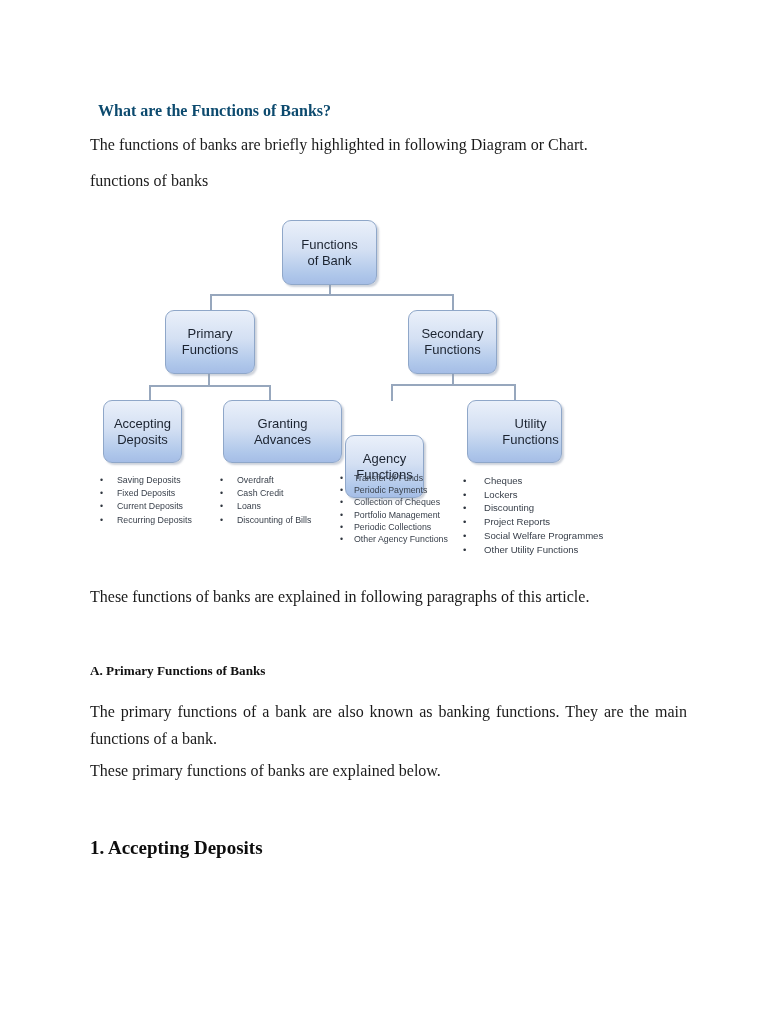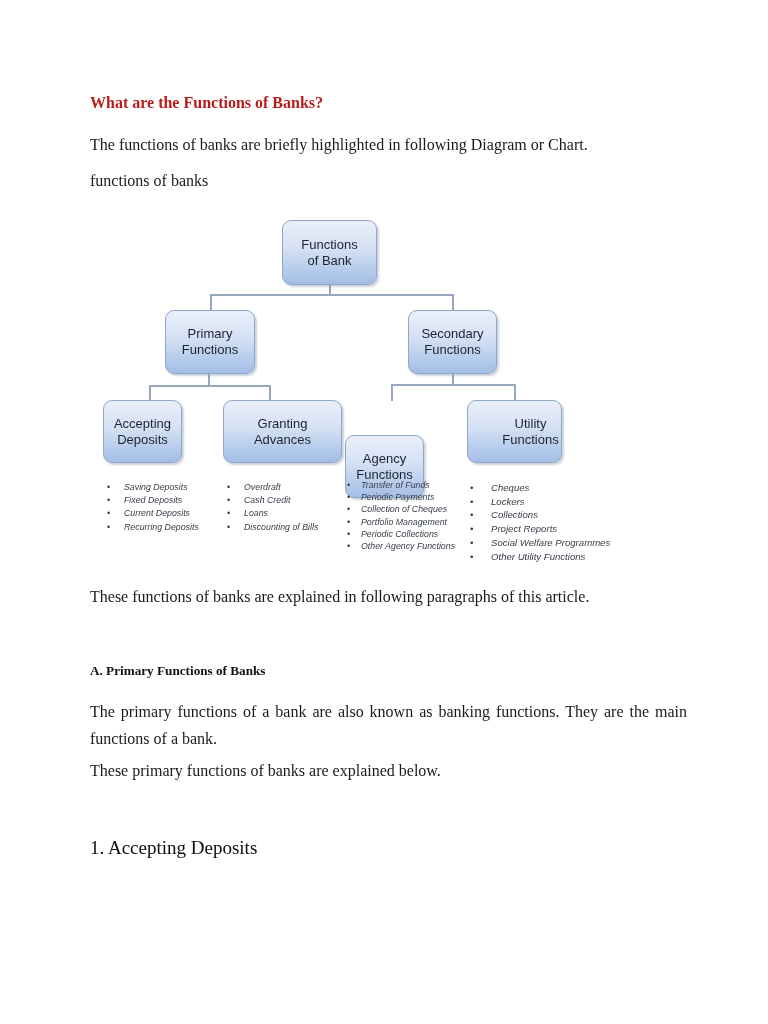--- a/index.html
+++ b/index.html
@@ -2,41 +2,41 @@
 <html><head>
 <meta charset="utf-8">
 <style>
   html,body{margin:0;padding:0;background:#ffffff;}
   .page{
     position:relative;width:768px;height:1024px;background:#ffffff;overflow:hidden;
     font-family:"Liberation Serif",serif;color:#1a1a1a;
   }
   
   .doc-title{
-    position:absolute;left:90px;top:93px;margin:0;
-    font-size:16px;font-weight:bold;line-height:20px;color:#b91c1c;
+    position:absolute;left:90px;top:93px;margin:8px;
+    font-size:16px;font-weight:bold;line-height:20px;color:#0c4a6e;
   }
   .body-p{
     position:absolute;left:90px;margin:0;
     font-size:16px;line-height:17px;color:#1a1a1a;
   }
   .p-intro{top:136px;}
   .p-caption{top:172px;}
   .p-after{top:588px;}
   .h-section-a{
     position:absolute;left:90px;top:662px;margin:0;
     font-size:13.2px;font-weight:bold;line-height:17px;color:#111;
   }
   .p-justified{
     top:699px;width:597px;text-align:justify;line-height:26.5px;
   }
   .p-note{top:762px;}
   .h-section-1{
     position:absolute;left:90px;top:835px;margin:0;
-    font-size:19px;font-weight:normal;line-height:26px;color:#0d0d0d;
+    font-size:19px;font-weight:bold;line-height:26px;color:#0d0d0d;
   }
   
   .node{
     position:absolute;box-sizing:border-box;
     background:linear-gradient(180deg,#eaf0fa 0%,#d4e0f3 45%,#afc7ea 85%,#a5bde6 100%);
     border:1.4px solid #8fa7c9;border-radius:9px;
     box-shadow:2px 2px 2px rgba(145,155,175,.45);
     display:flex;align-items:center;justify-content:center;
     text-align:center;white-space:pre-line;
     font-family:"Liberation Sans",sans-serif;
@@ -58,22 +58,22 @@
   .l-stub2{left:208px;top:373px;width:2px;height:14px;}
   .l-h2   {left:149px;top:385px;width:122px;height:2px;}
   .l-v2a  {left:149px;top:385px;width:2px;height:16px;}
   .l-v2b  {left:269px;top:385px;width:2px;height:16px;}
   .l-stub3{left:452px;top:373px;width:2px;height:13px;}
   .l-h3   {left:391px;top:384px;width:125px;height:2px;}
   .l-v3a  {left:391px;top:384px;width:2px;height:17px;}
   .l-v3b  {left:514px;top:384px;width:2px;height:17px;}
   
   .blist{
-    position:absolute;margin:7px;padding:0;
-    font-family:"Liberation Sans",sans-serif;color:#39404b;font-style:italic;
+    position:absolute;margin:0;padding:0;
+    font-family:"Liberation Sans",sans-serif;color:#39404b;
   }
   .blist .li{display:flex;align-items:flex-start;}
   .blist .li::before{content:"\2022";color:#2f363f;flex:0 0 auto;}
   .bl-accepting{left:100px;top:474px;font-size:8.8px;line-height:13.2px;}
   .bl-accepting .li::before{width:17px;}
   .bl-granting {left:220px;top:474px;font-size:8.8px;line-height:13.2px;}
   .bl-granting .li::before{width:17px;}
   .bl-agency   {left:340px;top:472px;font-size:8.8px;line-height:12.2px;}
   .bl-agency .li::before{width:14px;}
   .bl-utility  {left:463px;top:474px;font-size:9.6px;line-height:13.7px;}
@@ -168,21 +168,21 @@
         </div>
       </div>
     <div class="blist bl-utility">
         <div class="li">
           <span>Cheques</span>
         </div>
         <div class="li">
           <span>Lockers</span>
         </div>
         <div class="li">
-          <span>Collections</span>
+          <span>Discounting</span>
         </div>
         <div class="li">
           <span>Project Reports</span>
         </div>
         <div class="li">
           <span>Social Welfare Programmes</span>
         </div>
         <div class="li">
           <span>Other Utility Functions</span>
         </div>

